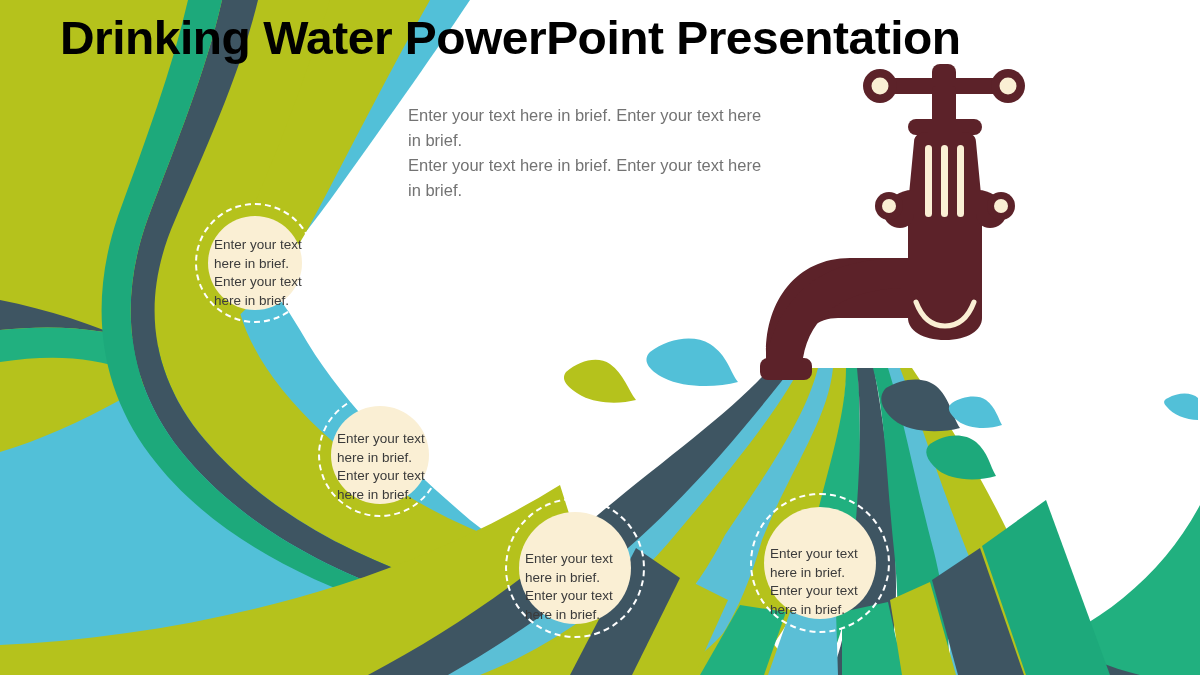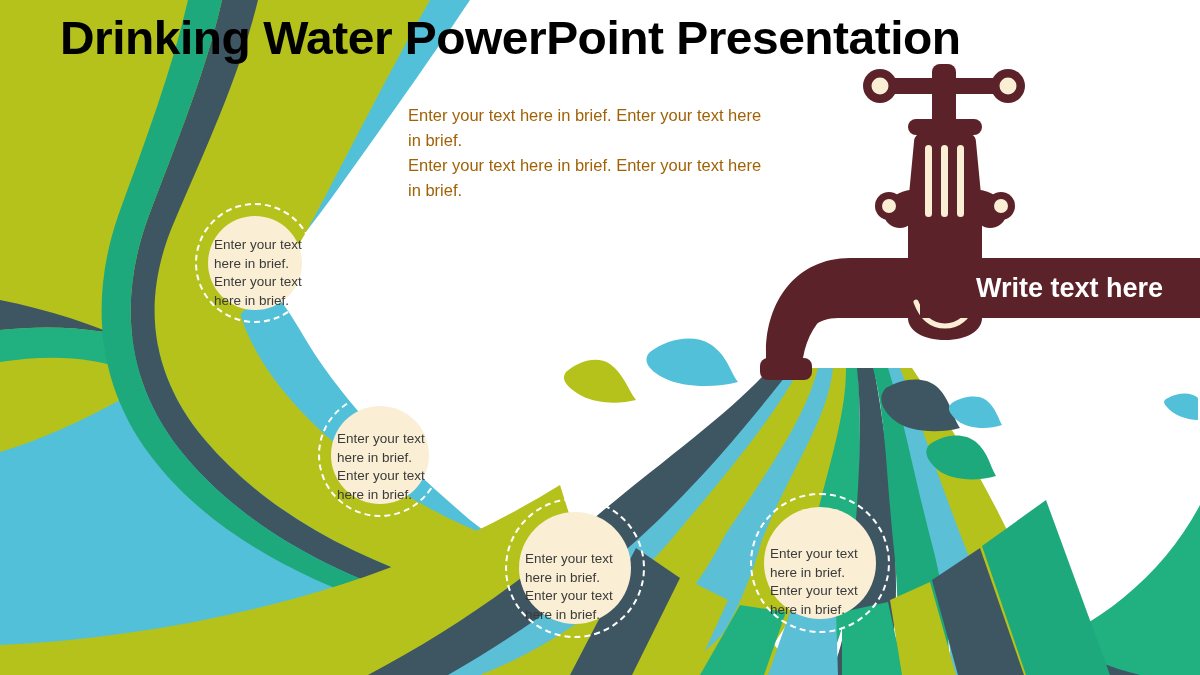--- a/index.html
+++ b/index.html
@@ -25,21 +25,21 @@
     letter-spacing:-0.5px;
     line-height:60px;
     color:#000000;
     white-space:nowrap;
     transform:scaleX(1.02);
     transform-origin:left center;
   }
   
   #bodytext{
     position:absolute;left:408px;top:103px;width:360px;
-    font-size:16.5px;line-height:25px;color:#a16207;
+    font-size:16.5px;line-height:25px;color:#737373;
   }
   #bodytext p{margin:0;}
   
   .bubble{
     position:absolute;
     border-radius:50%;
     background:#FAEFD4;
     display:flex;align-items:flex-end;justify-content:flex-start;
     box-sizing:border-box;
   }
@@ -280,17 +280,14 @@
   <div class="dashring" style="left:750px;top:493px;width:140px;height:140px;"></div>
   <div class="bubble" style="left:764px;top:507px;width:112px;height:112px;">
     <div class="btxt">
       <p>Enter your text</p>
       <p>here in brief.</p>
       <p>Enter your text</p>
       <p>here in brief.</p>
     </div>
   </div>
 
-  <div id="banner">
-    <div class="blabel">Write text here</div>
-  </div>
 
 </div>
 
 </body></html>

